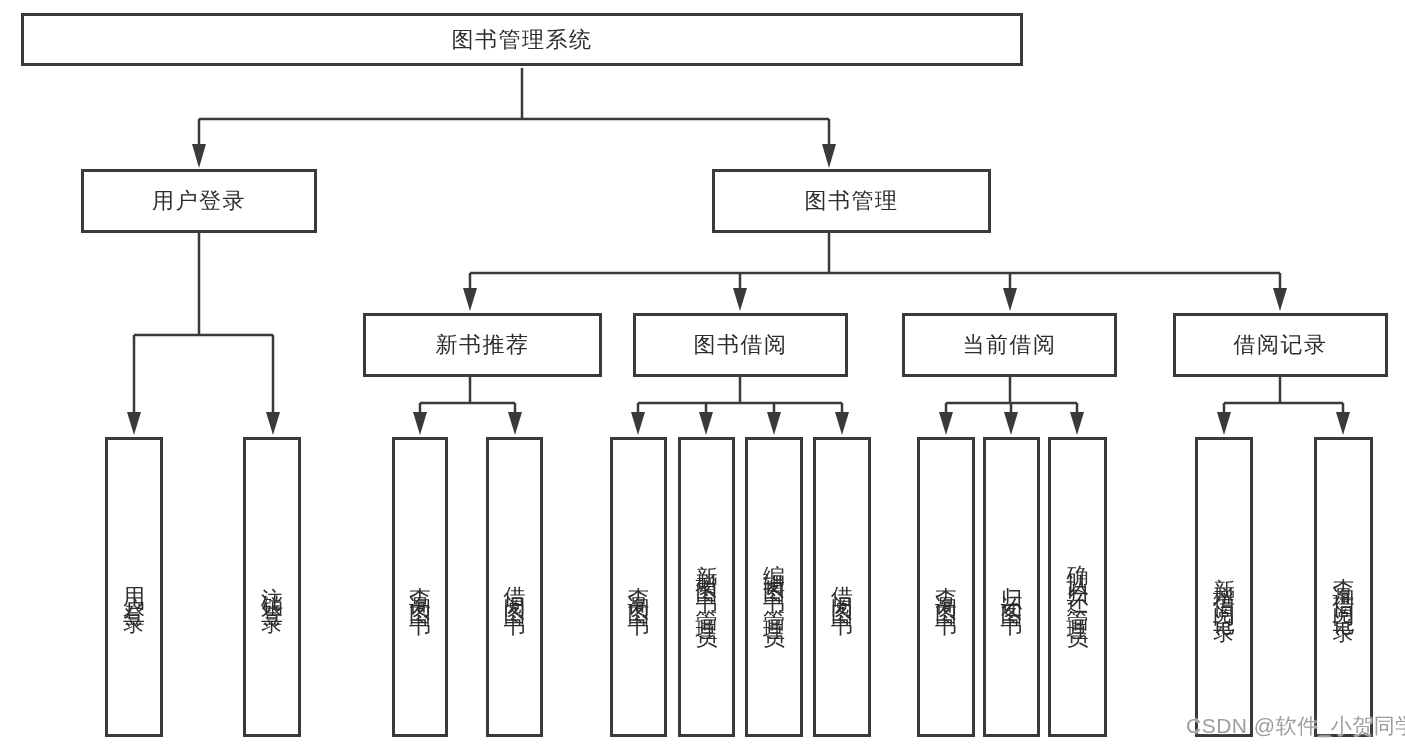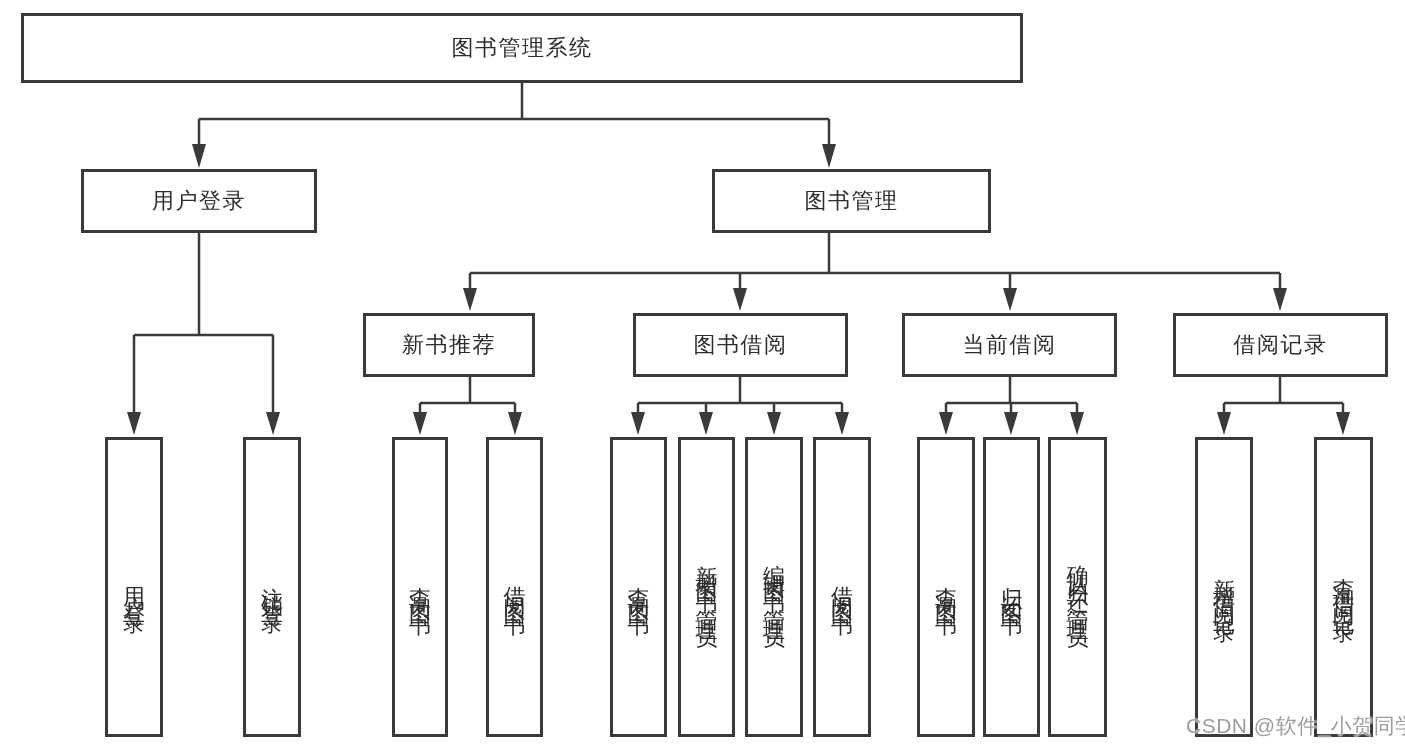--- a/index.html
+++ b/index.html
@@ -67,26 +67,26 @@
       <polygon points="767,412 781,412 774,435"></polygon>
       <polygon points="835,412 849,412 842,435"></polygon>
       <polygon points="939,412 953,412 946,435"></polygon>
       <polygon points="1004,412 1018,412 1011,435"></polygon>
       <polygon points="1070,412 1084,412 1077,435"></polygon>
       <polygon points="1217,412 1231,412 1224,435"></polygon>
       <polygon points="1336,412 1350,412 1343,435"></polygon>
     </g>
   </svg>
 
-  <div class="node h" style="left:21px;top:13px;width:1002px;height:70px">图书管理系统</div>
+  <div class="node h" style="left:21px;top:13px;width:1002px;height:53px">图书管理系统</div>
 
   <div class="node h" style="left:81px;top:169px;width:236px;height:64px">用户登录</div>
   <div class="node h" style="left:712px;top:169px;width:279px;height:64px">图书管理</div>
 
-  <div class="node h" style="left:363px;top:313px;width:172px;height:64px">新书推荐</div>
+  <div class="node h" style="left:363px;top:313px;width:239px;height:64px">新书推荐</div>
   <div class="node h" style="left:902px;top:313px;width:215px;height:64px">当前借阅</div>
   <div class="node h" style="left:633px;top:313px;width:215px;height:64px">图书借阅</div>
   <div class="node h" style="left:1173px;top:313px;width:215px;height:64px">借阅记录</div>
 
   <div class="node leaf" style="left:105px;top:437px;width:58px;height:300px">
     <span>用户登录</span>
     </div>
   <div class="node leaf" style="left:243px;top:437px;width:58px;height:300px">
     <span>注销登录</span>
     </div>

